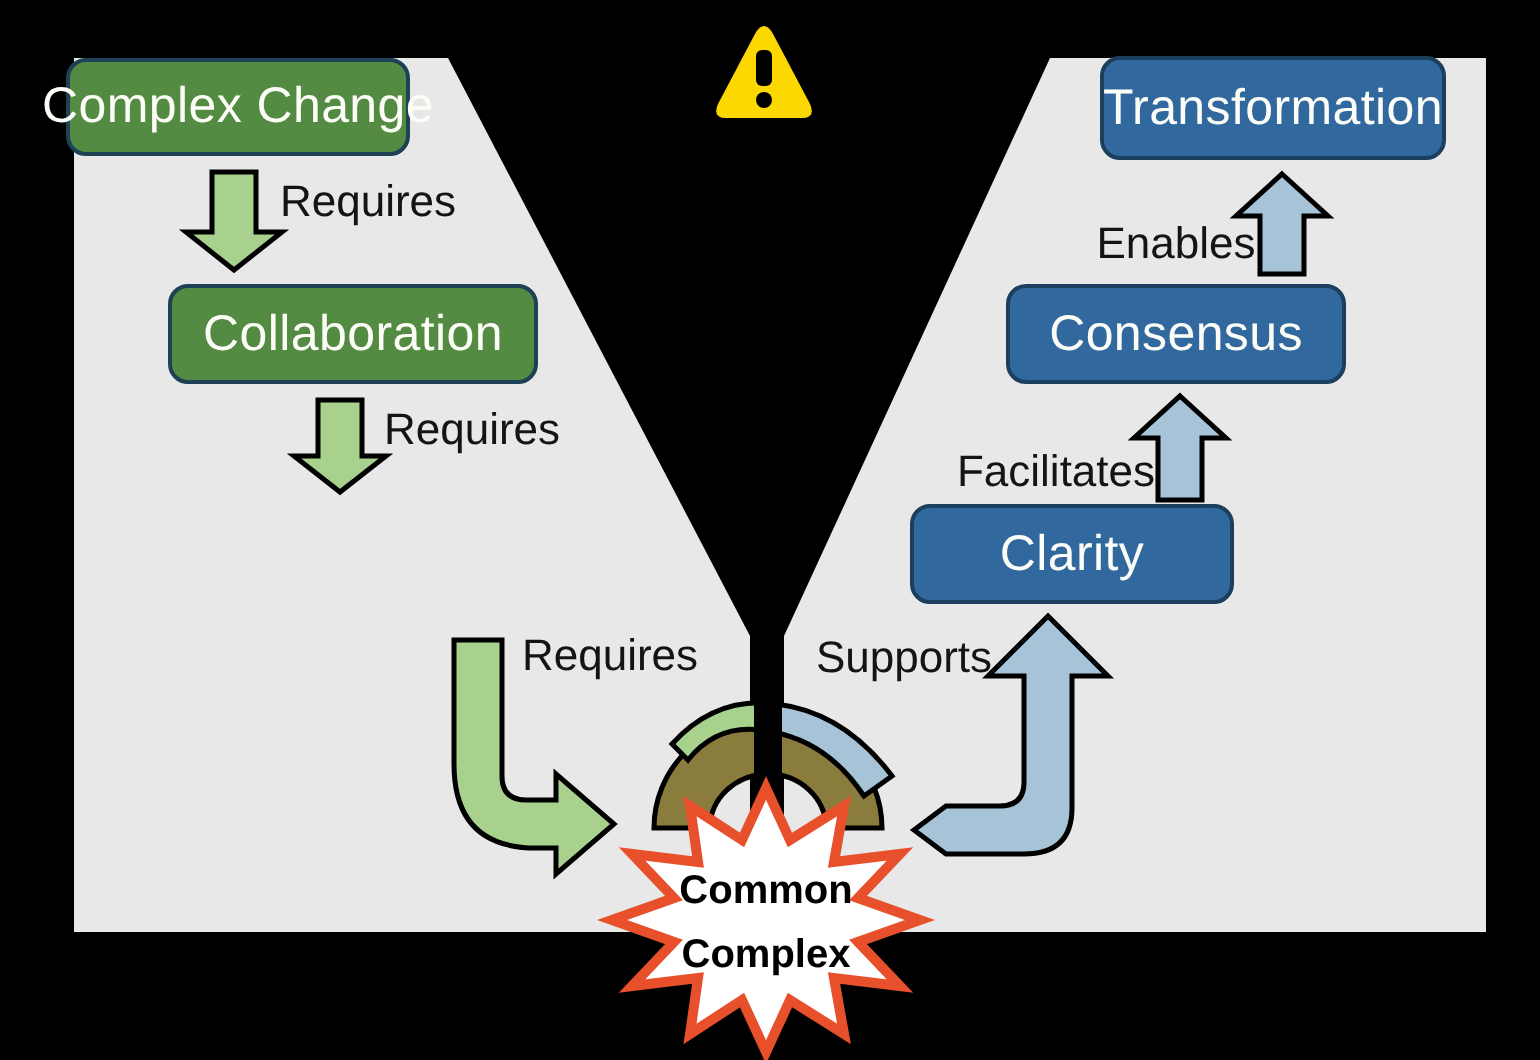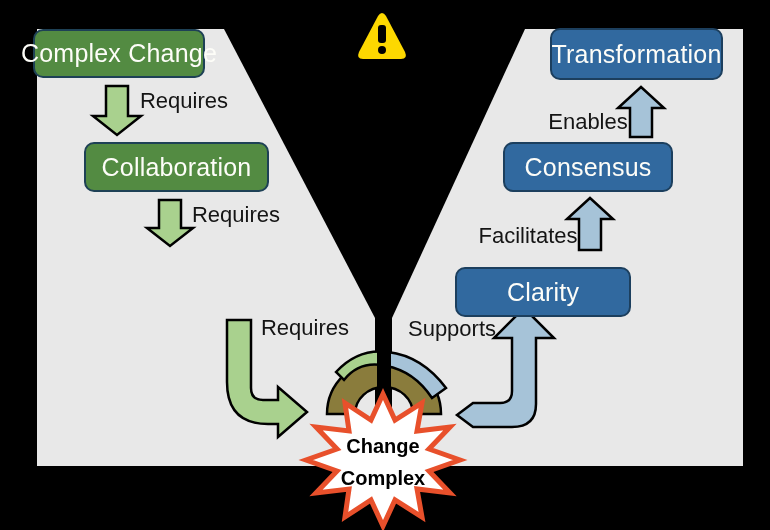--- a/index.html
+++ b/index.html
@@ -80,27 +80,27 @@
     </g>
 
     <rect x="377" y="340" width="14" height="75" fill="var(--background,#000)"></rect>
 
     <polygon class="burst" points="383,394 395,420 422,403 417,431 450,427 429,449 460,460 429,471 450,493 417,489 422,517 395,500 383,526 371,500 345,517 349,489 316,493 337,471 306,460 337,449 316,427 349,431 345,403 371,420"></polygon>
   </svg>
 
   <div class="node green" style="left:33px;top:29px;width:172px;height:49px;">Complex Change</div>
   <div class="node green" style="left:84px;top:142px;width:185px;height:50px;">Collaboration</div>
 
-  <div class="node blue" style="left:455px;top:267px;width:176px;height:50px;">Clarity</div>
+  <div class="node blue" style="left:455px;top:252px;width:162px;height:50px;">Clarity</div>
   <div class="node blue" style="left:503px;top:142px;width:170px;height:50px;">Consensus</div>
   <div class="node blue" style="left:550px;top:28px;width:173px;height:52px;">Transformation</div>
 
   <div class="lbl" style="left:184px;top:101px;">Requires</div>
   <div class="lbl" style="left:236px;top:215px;">Requires</div>
   <div class="lbl" style="left:305px;top:328px;">Requires</div>
   <div class="lbl" style="left:452px;top:329px;">Supports</div>
   <div class="lbl" style="left:528px;top:236px;">Facilitates</div>
   <div class="lbl" style="left:588px;top:122px;">Enables</div>
 
-  <div class="burst-text" style="left:383px;top:446px;">Change</div>
+  <div class="burst-text" style="left:383px;top:446px;">Common</div>
   <div class="burst-text" style="left:383px;top:478px;">Complex</div>
 
 </div>
 
 </body></html>

